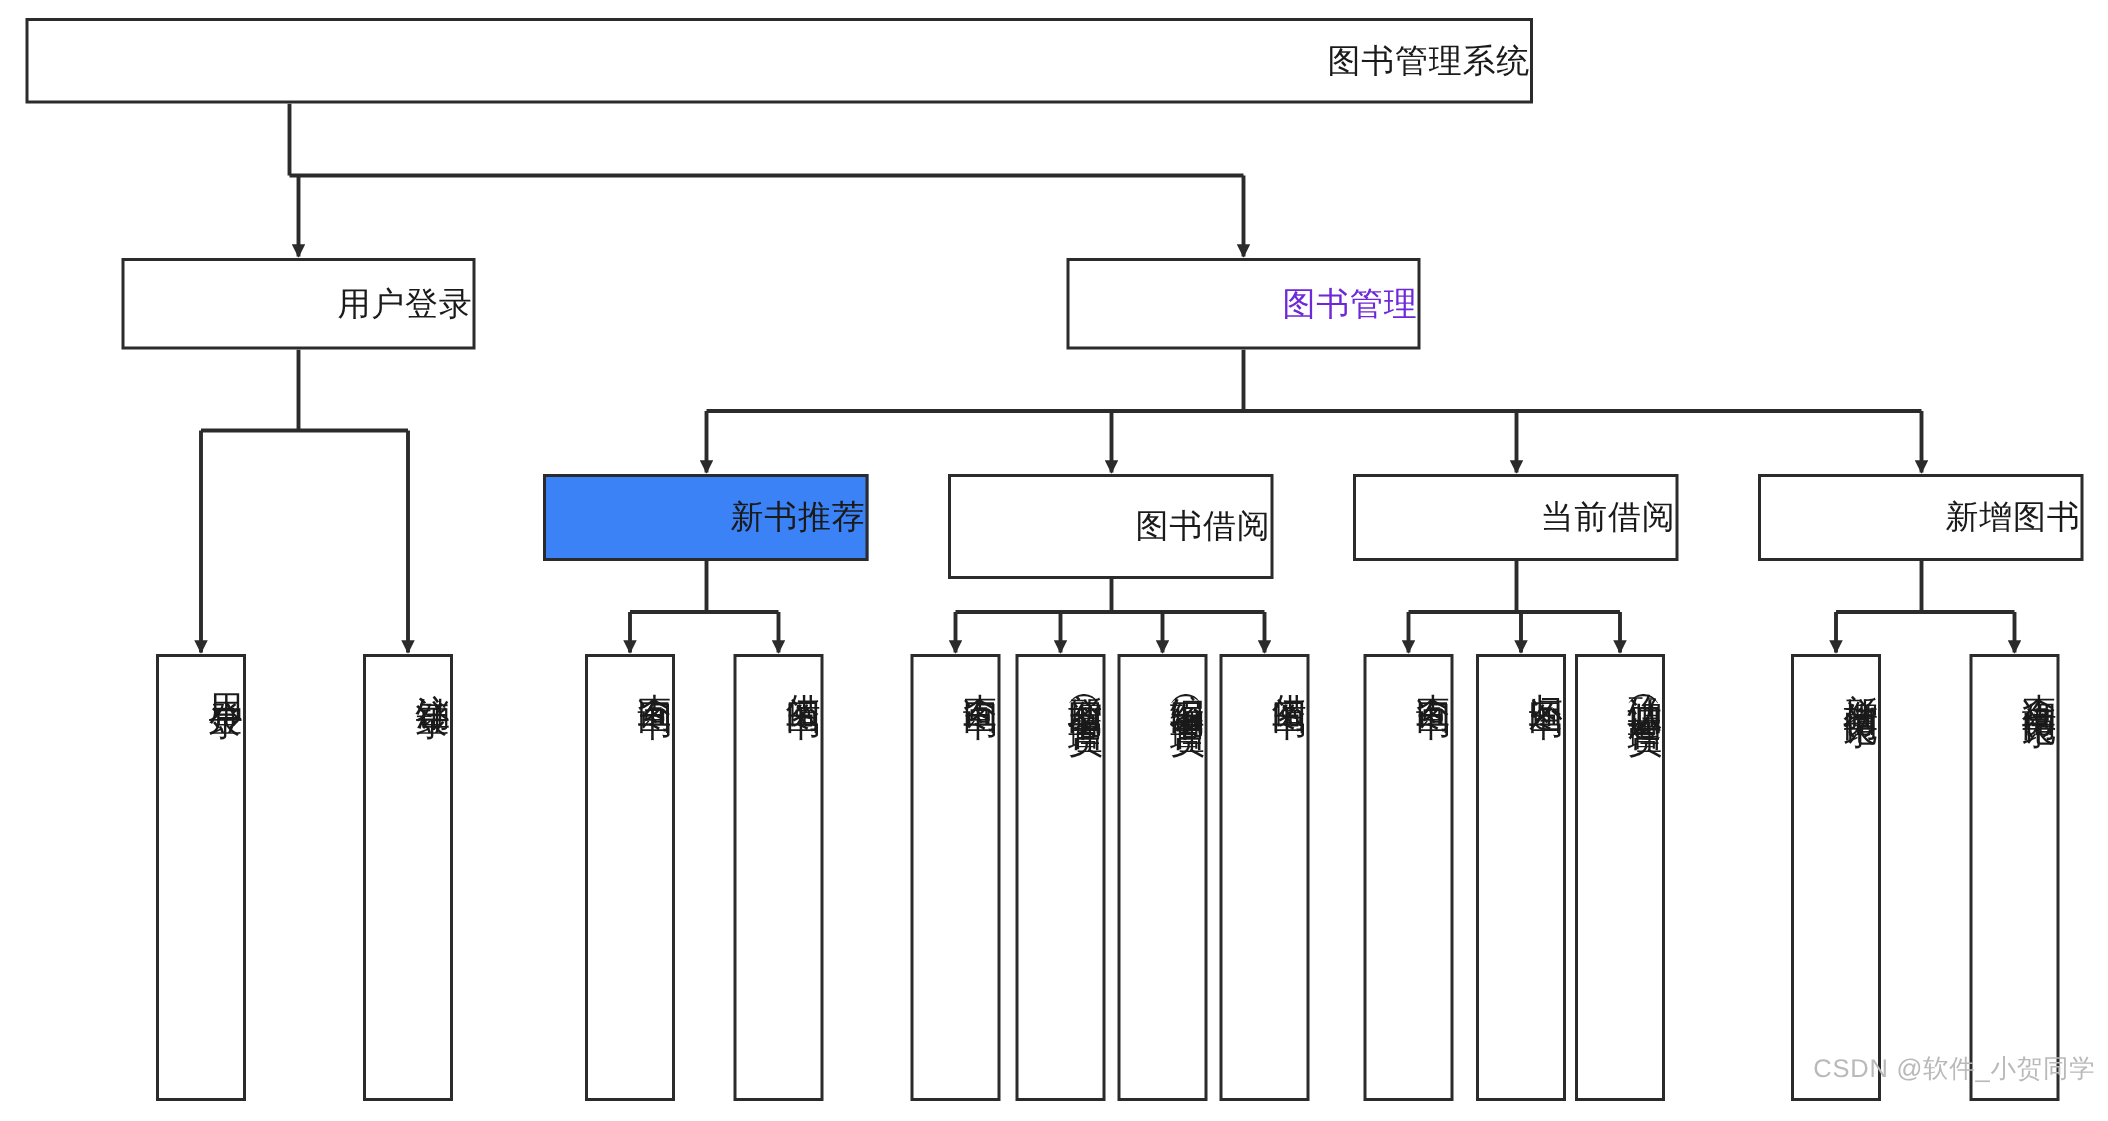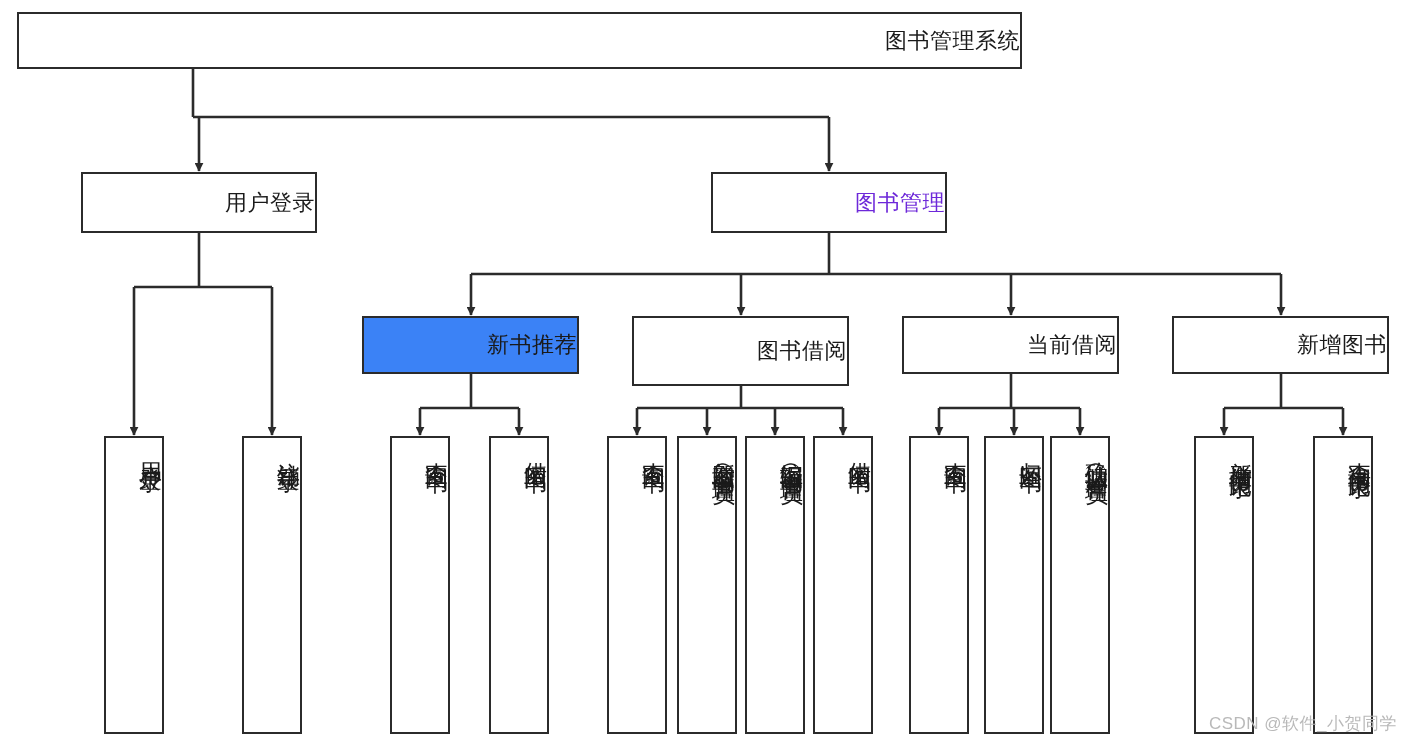--- a/index.html
+++ b/index.html
@@ -54,21 +54,21 @@
     position: absolute;
     left: 0;
     top: 0;
     width: 1405px;
     height: 747px;
     pointer-events: none;
   }
   #watermark {
     position: absolute;
     right: 8px;
-    bottom: 12px;
+    bottom: 23px;
     font-size: 17px;
     color: #b9b9b9;
     white-space: nowrap;
     letter-spacing: 0.5px;
   }
 </style>
 </head>
 <body>
 
 <div id="diagram-root">

